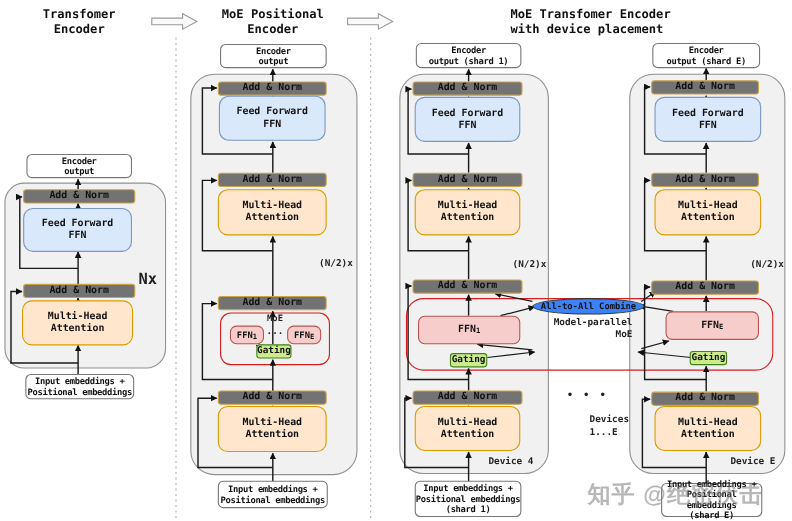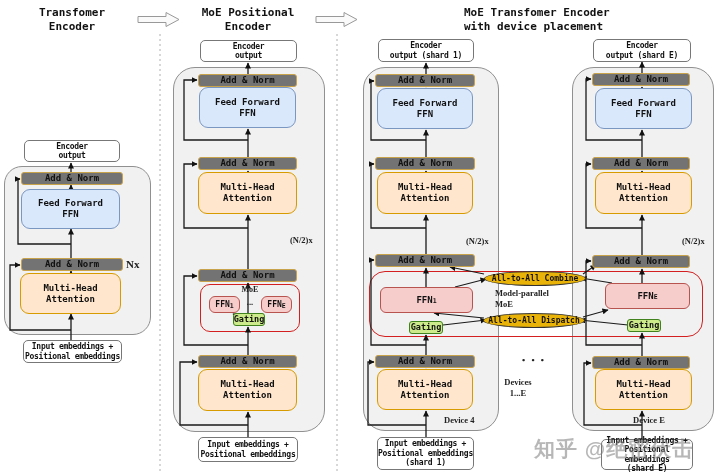--- a/index.html
+++ b/index.html
@@ -11,24 +11,24 @@
   .redbox{position:absolute;border:1.6px solid #D31F1F;border-radius:12px;background:transparent;z-index:2;box-sizing:border-box;}
   .bx{position:absolute;box-sizing:border-box;display:flex;align-items:center;justify-content:center;
       text-align:center;border:1px solid #666;border-radius:6px;background:#fff;font-weight:bold;
       white-space:pre-line;line-height:1.18;z-index:4;}
   .an{background:#737373;border-color:#C9A24C;font-size:9px;border-radius:3px;}
   .ff{background:#DAE8FC;border-color:#7A97C2;font-size:9px;border-radius:9px;}
   .mh{background:#FFE6CC;border-color:#D79B00;font-size:9px;border-radius:9px;}
   .pk{background:#F6CDCB;border-color:#B85450;font-size:9px;border-radius:6px;}
   .gt{background:#CDEB8B;border-color:#41821E;font-size:8.5px;border-radius:3px;}
   .io{background:#fff;border-color:#777;font-size:8px;letter-spacing:-0.3px;border-radius:5px;}
-  .ellipse{position:absolute;background:#eab308;border:1px solid #333;border-radius:50%;
+  .ellipse{position:absolute;background:#3b82f6;border:1px solid #333;border-radius:50%;
       display:flex;align-items:center;justify-content:center;font-size:8px;font-weight:bold;
       z-index:6;white-space:nowrap;}
-  .lbl{position:absolute;font-size:8.5px;font-weight:bold;color:#222;white-space:pre-line;z-index:4;line-height:1.25;font-family:Liberation Serif, serif;}
+  .lbl{position:absolute;font-size:8.5px;font-weight:bold;color:#222;white-space:pre-line;z-index:4;line-height:1.25;}
   .sub{font-size:6.5px;position:relative;top:2px;}
   .wm{position:absolute;left:534px;top:435px;font-family:"Liberation Sans","DejaVu Sans",sans-serif;
       font-size:21px;font-weight:bold;color:#7d7d7d;opacity:0.55;letter-spacing:1px;z-index:9;white-space:nowrap;}
   svg.wires{position:absolute;left:0;top:0;z-index:3;pointer-events:none;}
 </style>
 </head>
 <body>
 
 <div class="stage">
 
@@ -130,21 +130,21 @@
 
   <div class="bx io" style="left:24px;top:140px;width:96px;height:22px">Encoder
 output</div>
   <div class="ctr" style="left:4px;top:166px;width:145px;height:167px"></div>
   <div class="bx an" style="left:21px;top:172px;width:102px;height:13px">Add &amp; Norm</div>
   <div class="bx ff" style="left:21px;top:189px;width:99px;height:40px">Feed Forward
 FFN</div>
   <div class="bx an" style="left:21px;top:258px;width:102px;height:13px">Add &amp; Norm</div>
   <div class="bx mh" style="left:20px;top:273px;width:101px;height:41px">Multi-Head
 Attention</div>
-  <div class="lbl" style="left:126px;top:258px;font-size:11px">Nx</div>
+  <div class="lbl" style="left:126px;top:246px;font-size:14px">Nx</div>
   <div class="bx io" style="left:23px;top:340px;width:99px;height:23px">Input embeddings +
 Positional embeddings</div>
 
   <div class="bx io" style="left:200px;top:40px;width:97px;height:22px">Encoder
 output</div>
   <div class="ctr" style="left:173px;top:67px;width:150px;height:363px;border-radius:22px"></div>
   <div class="bx an" style="left:198px;top:74px;width:99px;height:13px">Add &amp; Norm</div>
   <div class="bx ff" style="left:199px;top:87px;width:97px;height:41px">Feed Forward
 FFN</div>
   <div class="bx an" style="left:198px;top:157px;width:99px;height:13px">Add &amp; Norm</div>
@@ -181,43 +181,42 @@
   <div class="bx gt" style="left:409px;top:321px;width:34px;height:13px">Gating</div>
   <div class="bx an" style="left:375px;top:355px;width:100px;height:13px">Add &amp; Norm</div>
   <div class="bx mh" style="left:377px;top:369px;width:96px;height:41px">Multi-Head
 Attention</div>
   <div class="lbl" style="left:444px;top:415px">Device 4</div>
   <div class="bx io" style="left:377px;top:437px;width:97px;height:33px">Input embeddings +
 Positional embeddings
 (shard 1)</div>
 
   <div class="redbox" style="left:369px;top:271px;width:334px;height:66px;border-radius:16px"></div>
-  <div class="lbl" style="left:495px;top:288px;width:80px;text-align:left">Model-parallel
+  <div class="lbl" style="left:495px;top:288px;width:80px;text-align:right">Model-parallel
 MoE</div>
   <div class="ellipse" style="left:484px;top:271px;width:100px;height:13px">All-to-All Combine</div>
-  <div class="ellipse" style="left:483px;top:313px;width:100px;height:13px">All-to-All Dispatch</div>
   <div class="lbl" style="left:512px;top:355px;width:44px;text-align:center;font-size:9px;letter-spacing:2px">• • •</div>
-  <div class="lbl" style="left:496px;top:377px;width:44px;text-align:center">Devices
+  <div class="lbl" style="left:536px;top:377px;width:44px;">Devices
 1...E</div>
 
   <div class="bx io" style="left:593px;top:39px;width:98px;height:23px">Encoder
 output (shard E)</div>
   <div class="ctr" style="left:572px;top:67px;width:140px;height:362px;border-radius:22px"></div>
   <div class="bx an" style="left:592px;top:73px;width:98px;height:13px">Add &amp; Norm</div>
   <div class="bx ff" style="left:595px;top:88px;width:97px;height:41px">Feed Forward
 FFN</div>
   <div class="bx an" style="left:592px;top:157px;width:98px;height:13px">Add &amp; Norm</div>
   <div class="bx mh" style="left:595px;top:172px;width:97px;height:42px">Multi-Head
 Attention</div>
   <div class="lbl" style="left:682px;top:236px">(N/2)x</div>
   <div class="bx an" style="left:592px;top:255px;width:98px;height:13px">Add &amp; Norm</div>
   <div class="bx pk" style="left:605px;top:283px;width:85px;height:26px"><span>FFN</span><span class="sub">E</span></div>
   <div class="bx gt" style="left:627px;top:319px;width:34px;height:13px">Gating</div>
   <div class="bx an" style="left:592px;top:356px;width:98px;height:13px">Add &amp; Norm</div>
   <div class="bx mh" style="left:595px;top:369px;width:97px;height:41px">Multi-Head
 Attention</div>
-  <div class="lbl" style="left:633px;top:415px">Device E</div>
+  <div class="lbl" style="left:664px;top:415px">Device E</div>
   <div class="bx io" style="left:601px;top:439px;width:92px;height:31px">Input embeddings +
 Positional embeddings
 (shard E)</div>
 
   <div class="wm">知乎 @绝密伏击</div>
 </div>
 
 </body></html>

